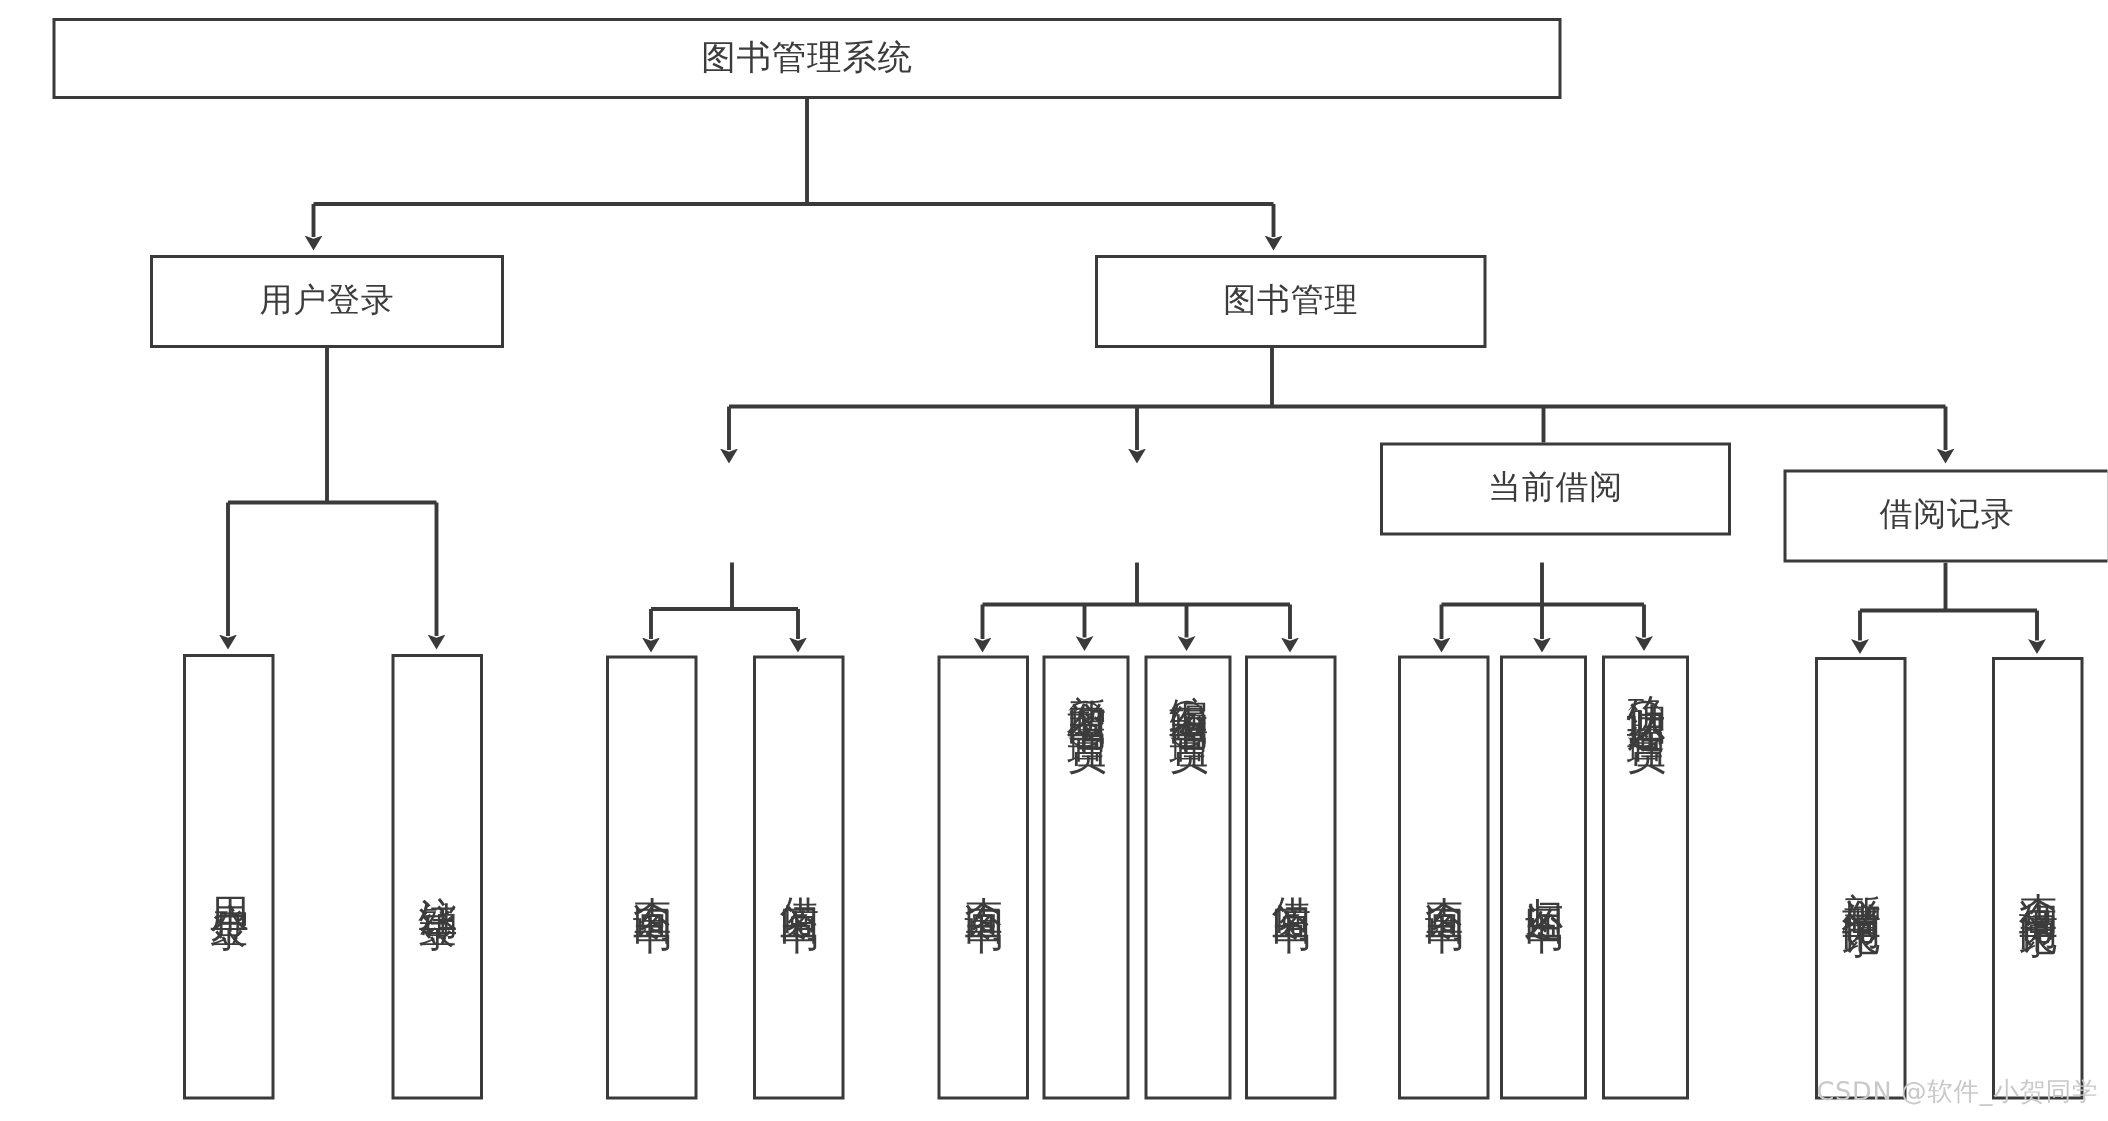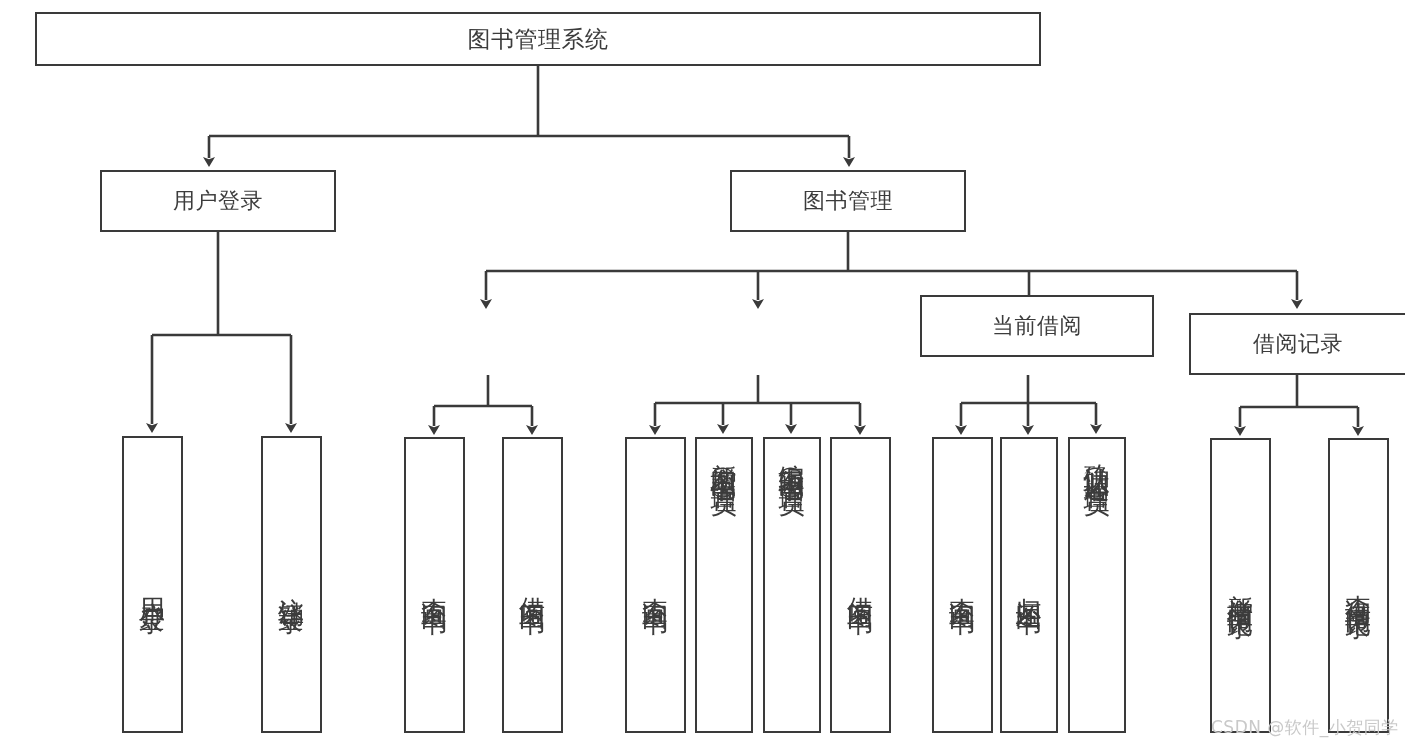--- a/index.html
+++ b/index.html
@@ -132,21 +132,21 @@
     </g>
   </svg>
 
   <div class="node horiz root" style="left:16px; top:12px; width:1006px; height:54px;">
     <span class="node-label">图书管理系统</span>
   </div>
 
   <div class="node horiz" style="left:81px; top:170px; width:236px; height:62px;">
     <span class="node-label">用户登录</span>
   </div>
-  <div class="node horiz" style="left:711px; top:170px; width:236px; height:62px;">
+  <div class="node horiz" style="left:711px; top:170px; width:261px; height:62px;">
     <span class="node-label">图书管理</span>
   </div>
 
   <div class="node horiz" style="left:901px; top:295px; width:234px; height:62px;">
     <span class="node-label">当前借阅</span>
   </div>
   <div class="node horiz" style="left:1170px; top:313px; width:218px; height:62px;">
     <span class="node-label">借阅记录</span>
   </div>
 

